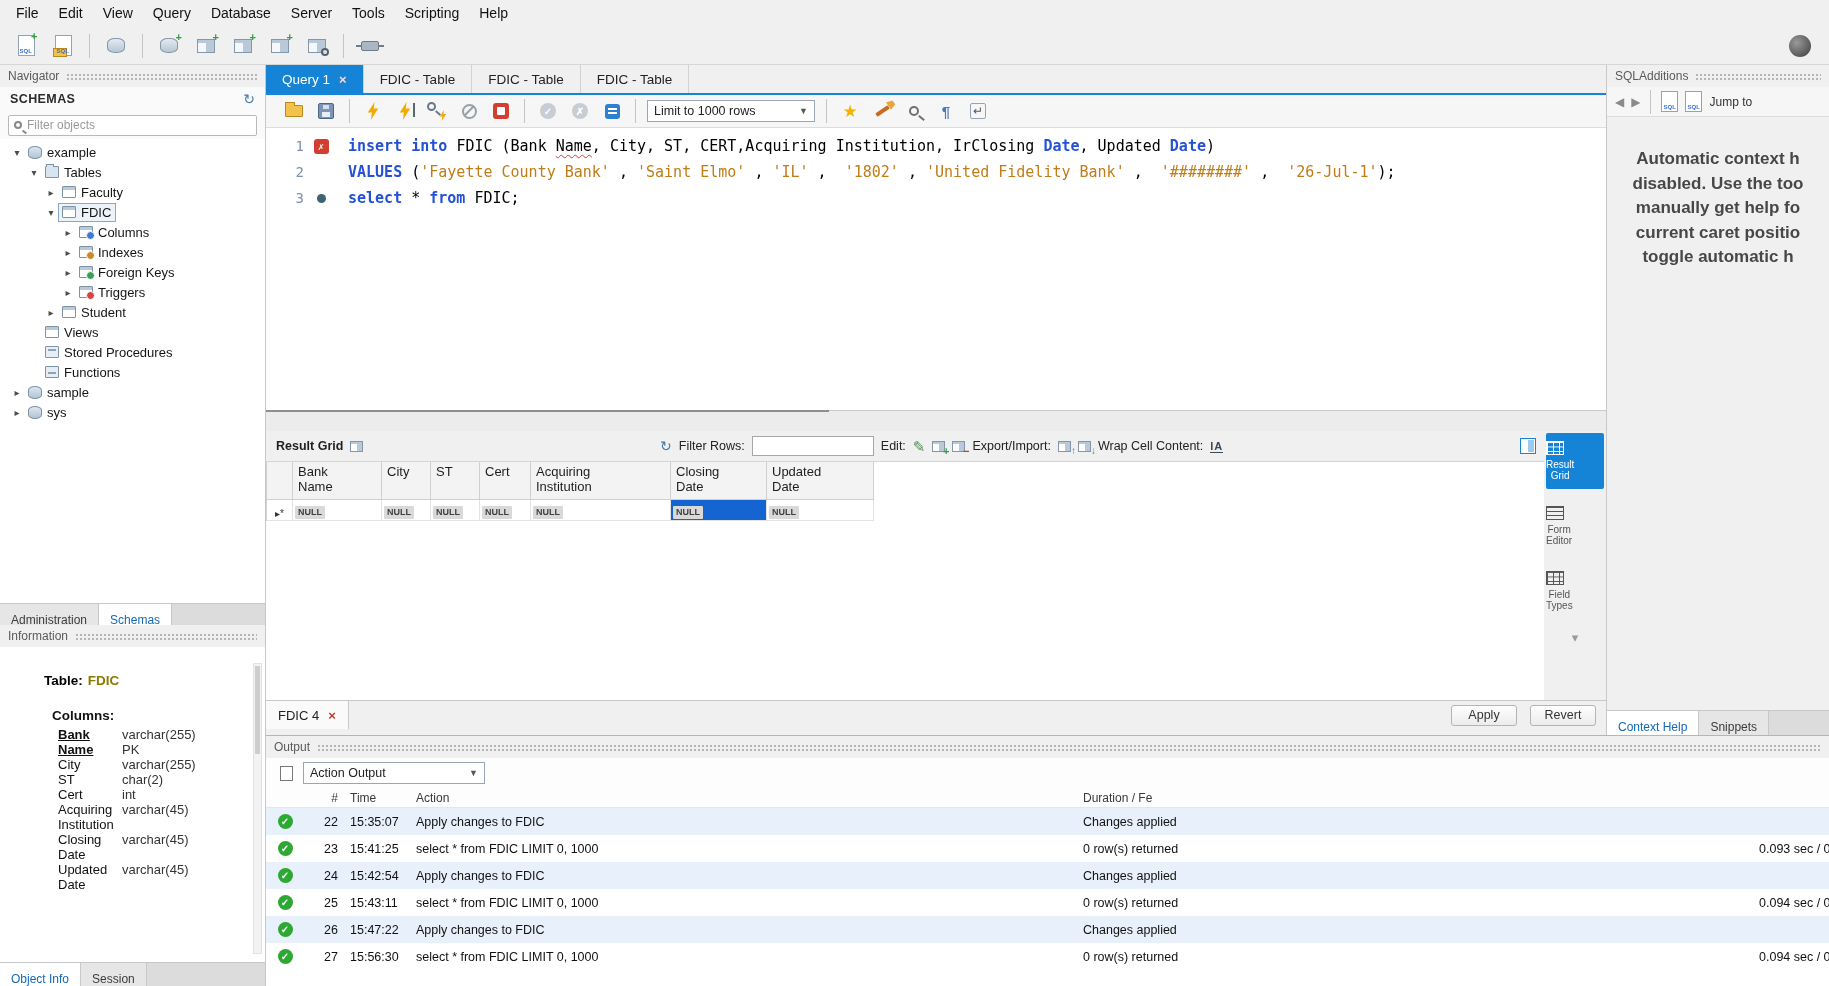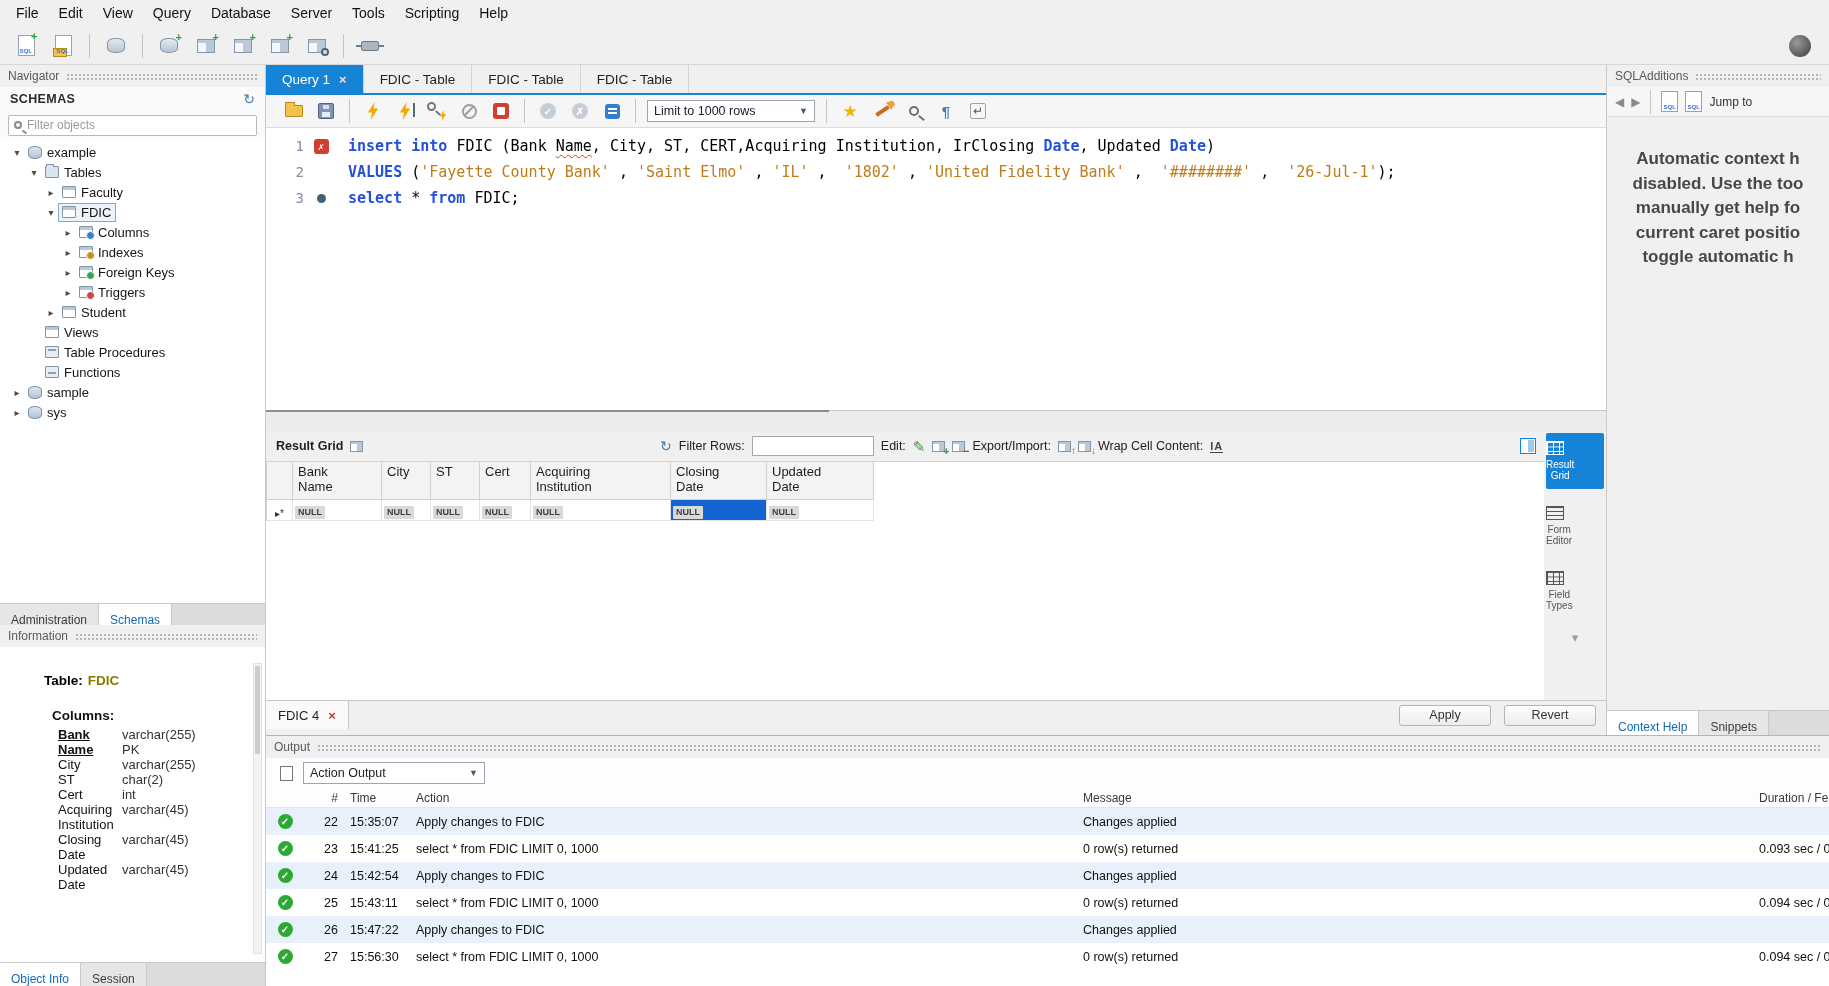--- a/index.html
+++ b/index.html
@@ -174,21 +174,21 @@
   .rg-side{width:62px;flex:none;background:#f0f0f0;display:flex;flex-direction:column;align-items:center;padding-top:2px;gap:9px;}
   .side-tile{width:58px;height:56px;border-radius:2px;display:flex;flex-direction:column;align-items:flex-start;justify-content:center;gap:4px;font-size:10px;line-height:11px;color:#555;text-align:center;white-space:pre-line;}
   .side-tile.on{background:#1583d6;color:#fff;}
   .sbico{width:18px;height:14px;border:1px solid currentColor;background-image:linear-gradient(currentColor 1px,transparent 1px),linear-gradient(90deg,currentColor 1px,transparent 1px);background-size:6px 4.5px;}
   .sbico.form{background-image:linear-gradient(currentColor 1px,transparent 1px);background-size:100% 4px;}
   .side-chev{color:#9a9a9a;font-size:13px;margin-top:2px;}
 
   .bottom-bar{height:29px;flex:none;display:flex;align-items:center;background:#f0f0f0;border-top:1px solid #c8c8c8;}
   .fdic-tab{height:100%;display:flex;align-items:center;gap:9px;padding:0 12px;background:#fafafa;border-right:1px solid #c8c8c8;font-size:13px;color:#222;}
   .bb-spacer{flex:1;}
-  .btn{width:92px;height:21px;display:flex;align-items:center;justify-content:center;font-size:12.5px;color:#333;background:linear-gradient(#fefefe,#ececec);border:1px solid #b4b4b4;border-radius:3px;}
+  .btn{width:66px;height:21px;display:flex;align-items:center;justify-content:center;font-size:12.5px;color:#333;background:linear-gradient(#fefefe,#ececec);border:1px solid #b4b4b4;border-radius:3px;}
   .btn.apply{margin-right:13px;}
   .btn.revert{margin-right:10px;}
 
   
   .sqladd{width:223px;flex:none;border-left:1px solid #c8c8c8;background:#f0f0f0;display:flex;flex-direction:column;overflow:hidden;}
   .rp-toolbar{height:30px;flex:none;display:flex;align-items:center;gap:7px;padding:0 8px;background:#f6f6f6;border-bottom:1px solid #dcdcdc;font-size:12px;color:#333;}
   .navarr{color:#8a8a8a;font-size:12px;}
   .rp-body{flex:1;padding-top:30px;text-align:center;}
   .help-line{font-weight:bold;font-size:17px;line-height:24.5px;color:#474747;white-space:nowrap;overflow:hidden;}
   .rp-tabs{height:25px;flex:none;display:flex;background:#dcdcdc;border-top:1px solid #c8c8c8;}
@@ -349,21 +349,21 @@
             <span class="expander"></span>
             <span class="tree-box">
               <span class="tico ti-views"></span>
               <span class="tree-label">Views</span>
             </span>
           </div>
           <div class="tree-row" style="padding-left: 27px;">
             <span class="expander"></span>
             <span class="tree-box">
               <span class="tico ti-procedures"></span>
-              <span class="tree-label">Table Procedures</span>
+              <span class="tree-label">Stored Procedures</span>
             </span>
           </div>
           <div class="tree-row" style="padding-left: 27px;">
             <span class="expander"></span>
             <span class="tree-box">
               <span class="tico ti-functions"></span>
               <span class="tree-label">Functions</span>
             </span>
           </div>
           <div class="tree-row" style="padding-left: 10px;">
@@ -645,21 +645,20 @@
           <div class="combo out-combo">
             <span>Action Output</span>
             <span class="arr" style="margin-left:auto">▼</span>
           </div>
         </div>
         <div class="out-header" id="out-header">
             <div class="oc o-icon"></div>
             <div class="oc o-num">#</div>
             <div class="oc o-time">Time</div>
             <div class="oc o-action">Action</div>
-            <div class="oc o-msg">Message</div>
             <div class="oc o-dur">Duration / Fe</div>
           </div>
         <div id="out-rows">
             <div class="orow alt">
               <div class="oc o-icon">
                 <span class="okdot">✓</span>
               </div>
               <div class="oc o-num">22</div>
               <div class="oc o-time">15:35:07</div>
               <div class="oc o-action">Apply changes to FDIC</div>

